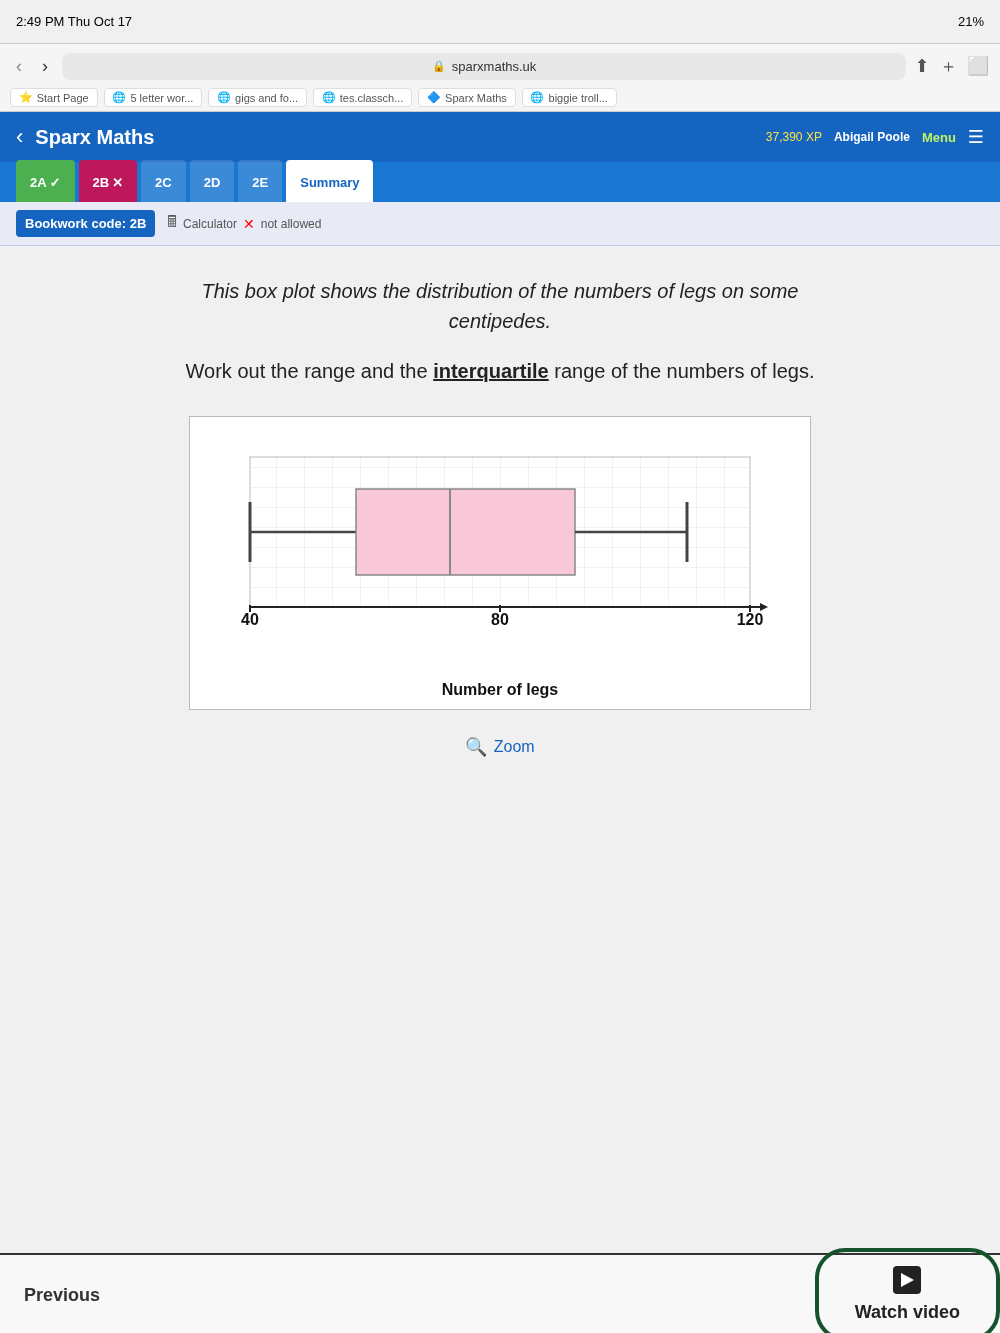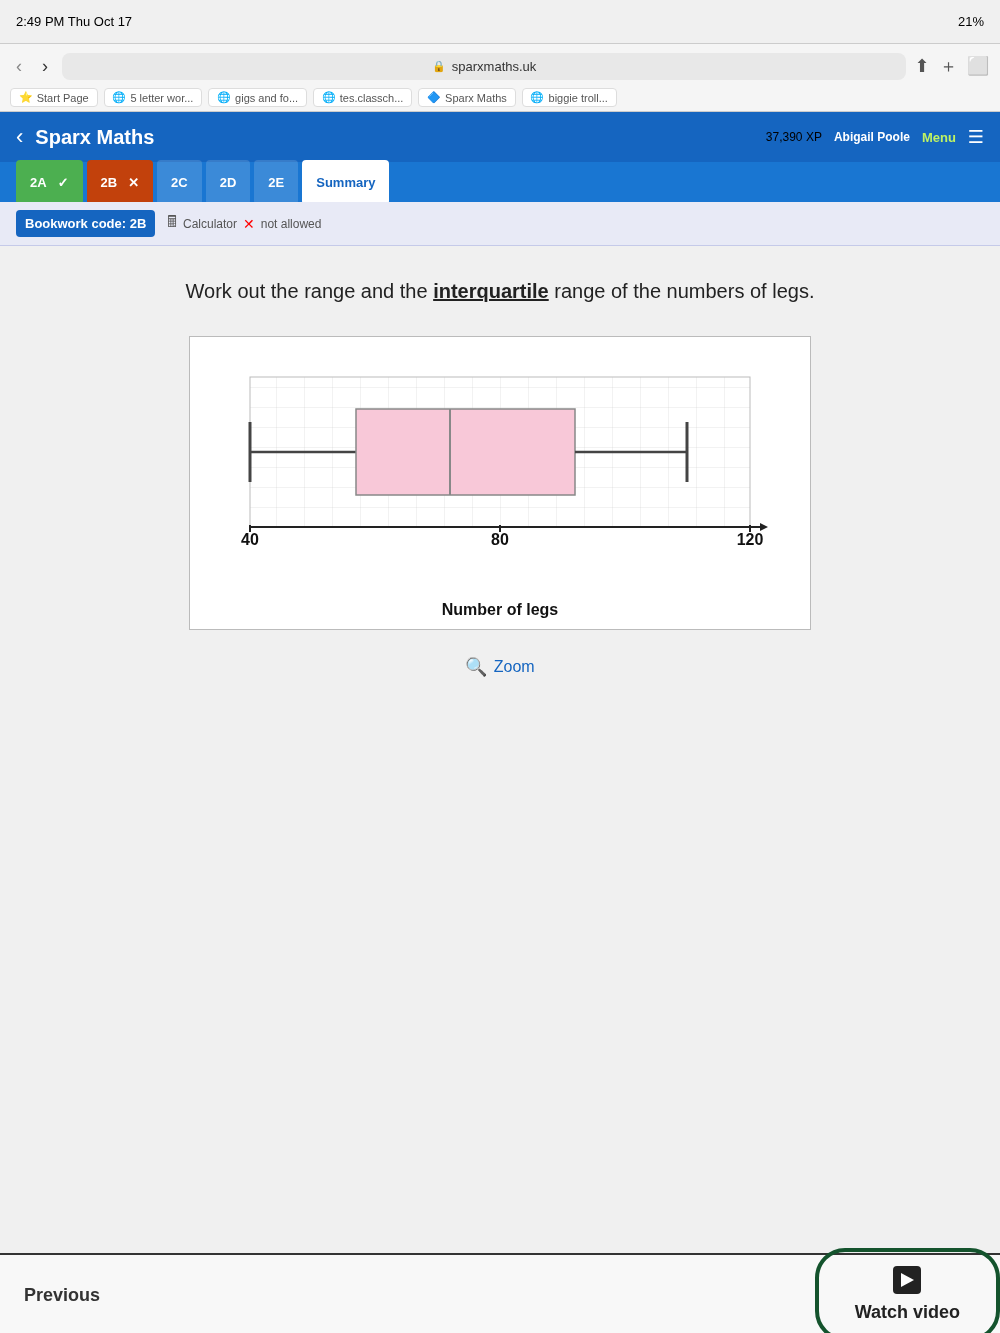--- a/index.html
+++ b/index.html
@@ -102,21 +102,21 @@
       background: none;
       border: none;
     }
     .sparx-title {
       color: white;
       font-size: 20px;
       font-weight: 700;
       flex: 1;
     }
     .sparx-xp {
-      color: #000000;
+      color: #fde047;
       font-size: 12px;
     }
     .sparx-user {
       color: white;
       font-size: 12px;
       font-weight: 600;
       text-align: right;
     }
     .sparx-menu {
       color: #bef264;
@@ -134,28 +134,28 @@
       height: 40px;
     }
     .sub-nav-tab {
       padding: 15px 14px;
       border-radius: 4px;
       font-size: 13px;
       font-weight: 600;
       cursor: pointer;
       display: flex;
       align-items: center;
-      gap: 11px;
+      gap: 3px;
     }
     .sub-nav-tab.active-green {
       background: #4caf50;
       color: white;
     }
     .sub-nav-tab.active-red {
-      background: #c2410c;
+      background: #be185d;
       color: white;
       text-align: center;
     }
     .sub-nav-tab.inactive {
       background: rgba(255,255,255,0.15);
       color: white;
     }
     .sub-nav-tab.summary {
       background: white;
       color: #1565c0;
@@ -395,20 +395,23 @@
   <div class="calculator-info">
     <span class="calc-icon">🖩</span>
     <span>Calculator</span>
     <span style="color:red;font-size:14px;">✕</span>
     <span>not allowed</span>
   </div>
 </div>
 
 <div class="main-content">
 
+  <p class="question-text">
+    <em>This box plot shows the distribution of the numbers of legs on some centipedes.</em>
+  </p>
 
   <p class="question-subtext">
     Work out the range and the <strong>interquartile</strong> range of the numbers of legs.
   </p>
 
   <div class="chart-container">
     <div class="chart-area">
       <svg class="chart-svg" viewBox="0 0 560 200" xmlns="http://www.w3.org/2000/svg">
 
         <defs>

